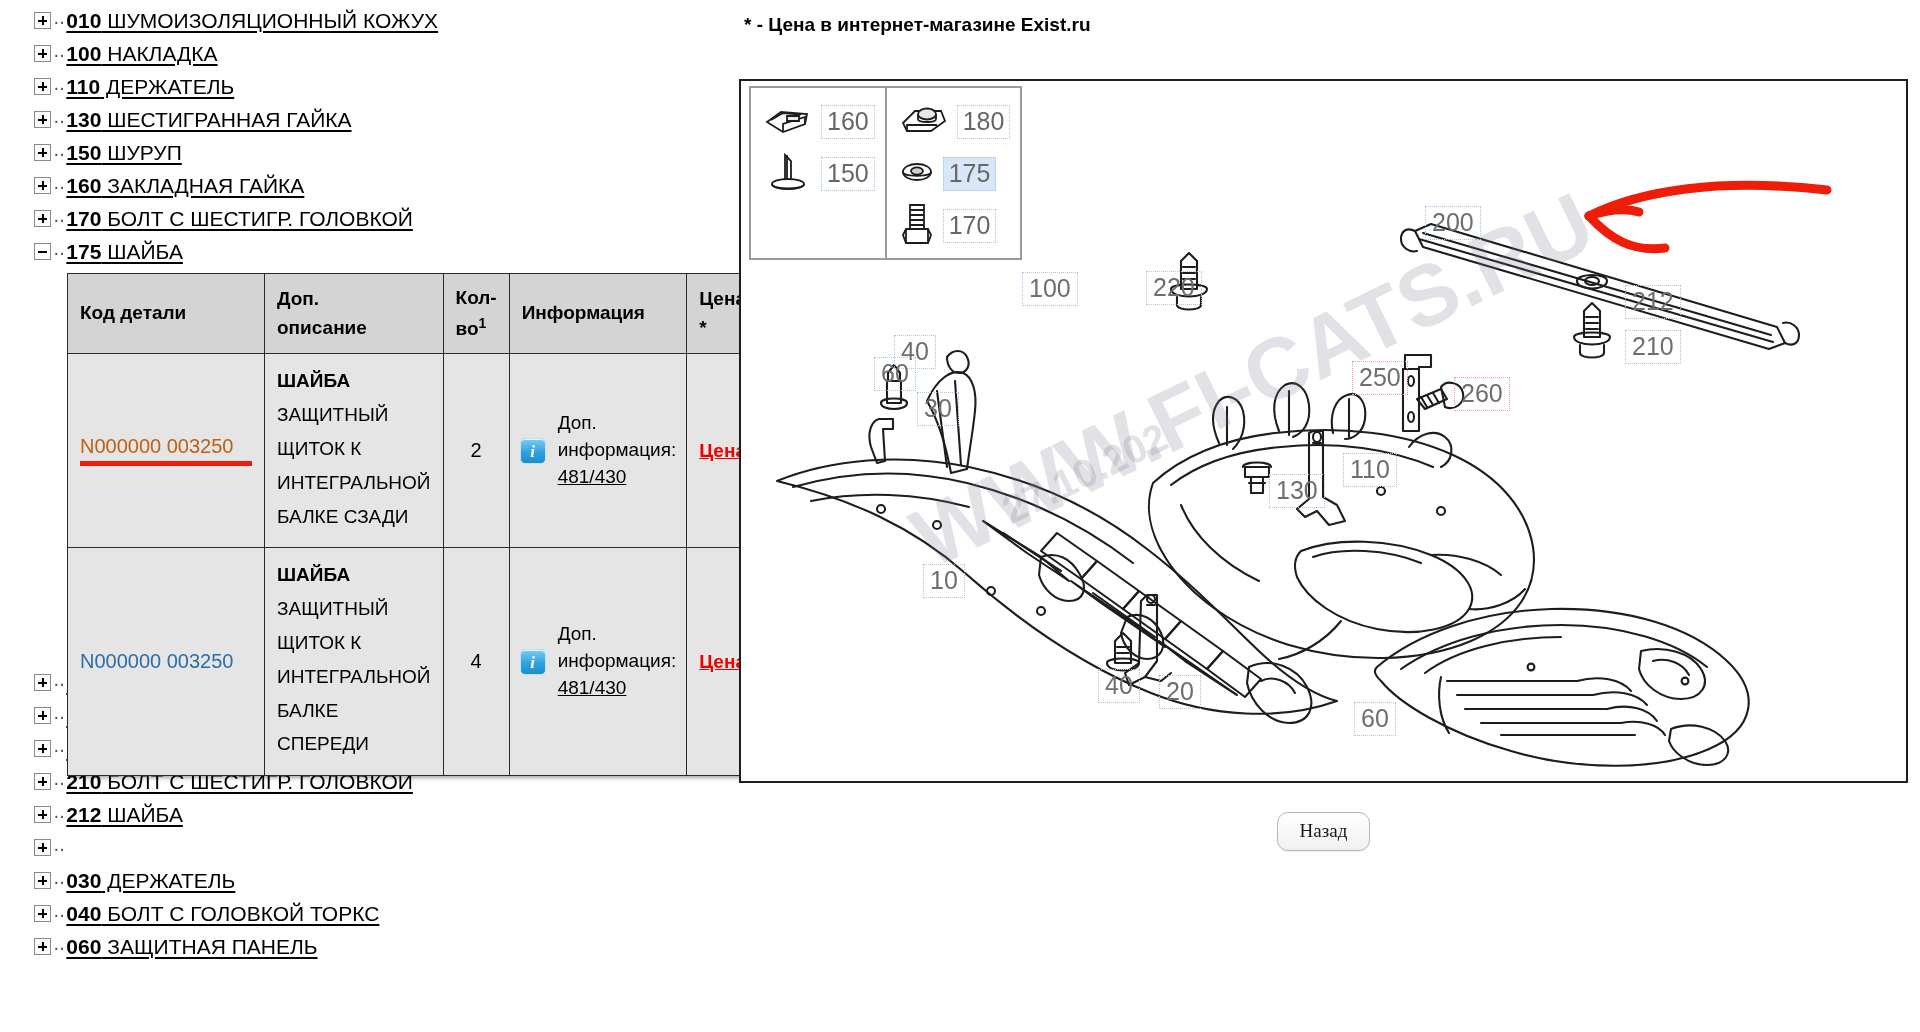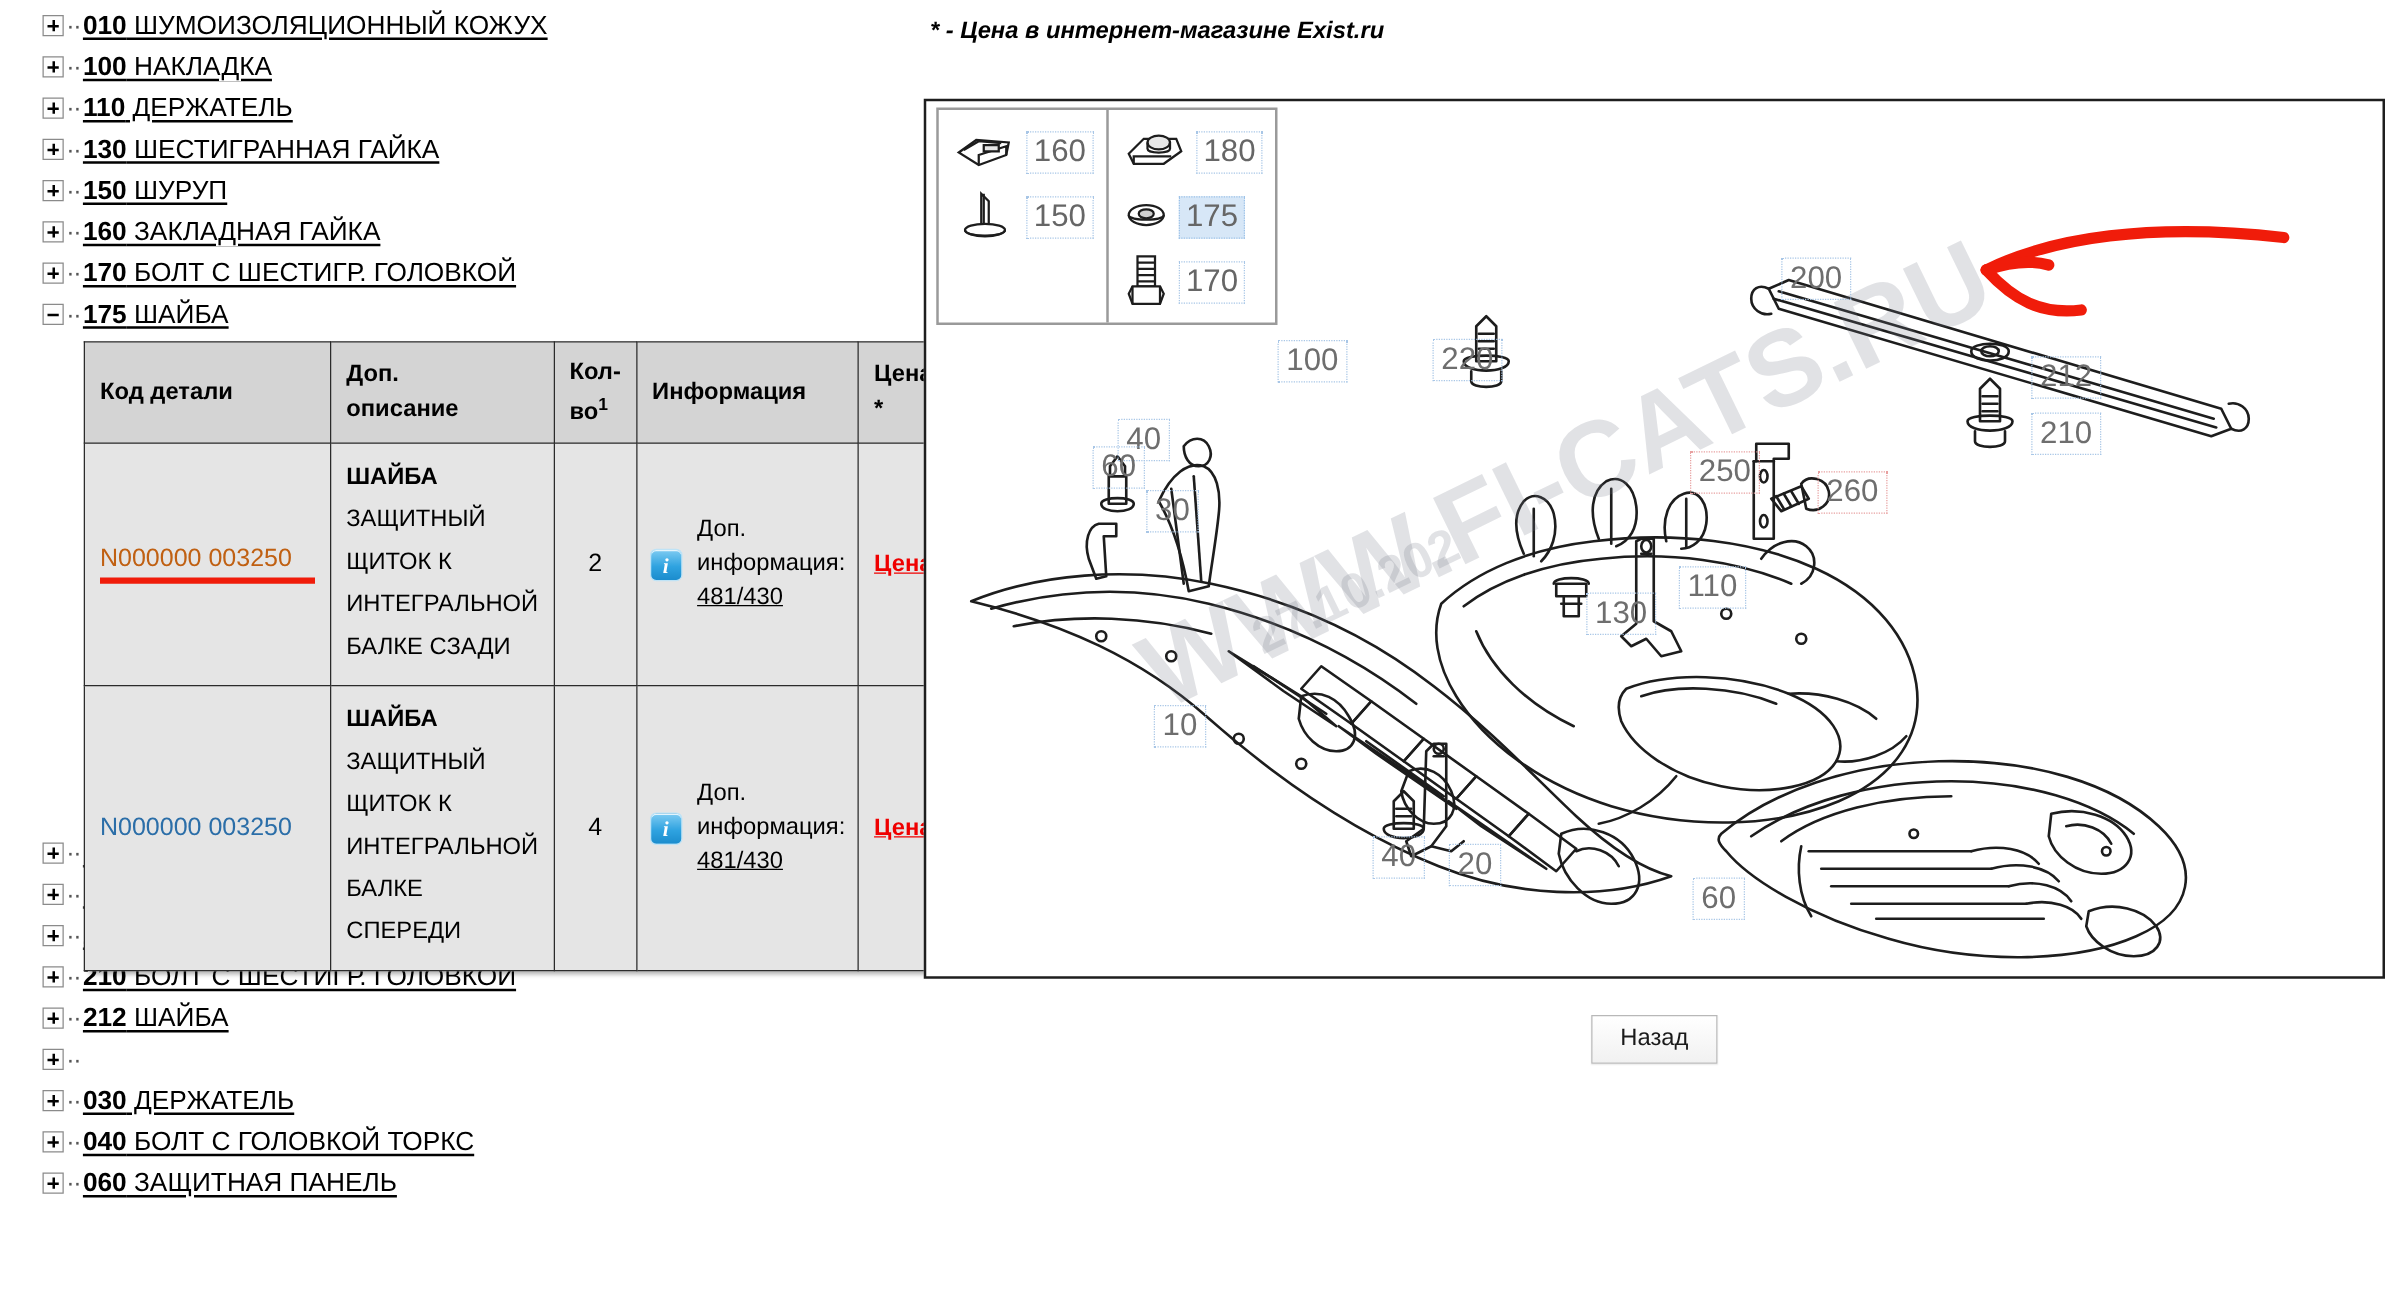--- a/index.html
+++ b/index.html
@@ -121,21 +121,21 @@
   td.price-cell { text-align: center; }
   .price-link {
     color: #ef0000; font-weight: bold; font-size: 19px;
     text-decoration: underline; cursor: pointer;
   }
 
   
   #right-pane { position: absolute; left: 735px; top: 0; width: 1185px; height: 1032px; }
   .note {
     font-size: 19px; font-weight: bold; color:#000;
-    position: absolute; white-space: nowrap; font-style: italic;
+    position: absolute; white-space: nowrap;
   }
   #note-price { left: 9px; top: 14px; }
   #note-qty   { left: 9px; top: 46px; }
   .note .sup2 { font-size: 17px; vertical-align: super; }
 
   #diagram-frame {
     position: absolute;
     left: 4px; top: 79px;
     width: 1169px; height: 704px;
     border: 2px solid #1e1e1e;
@@ -145,25 +145,26 @@
   #back-bar {
     position: absolute; left:4px; top: 787px; width: 1169px;
     text-align: center;
   }
   #back-button {
     display: inline-block;
     margin-top: 25px;
     padding: 7px 22px 8px 22px;
     font-size: 19px;
     border: 1px solid #b8b8b8;
-    border-radius: 0;
+    border-radius: 11px;
     background: linear-gradient(#ffffff, #f1f1f1);
     color: #1a1a1a;
     cursor: pointer;
     box-shadow: 0 1px 1px rgba(0,0,0,.08);
+    font-family: Liberation Serif, serif;
   }
 
   
   #legend {
     position: absolute; left: 8px; top: 5px;
     display: flex;
     border: 2px solid #9a9a9a;
     background: #fff;
   }
   .legend-cell {

